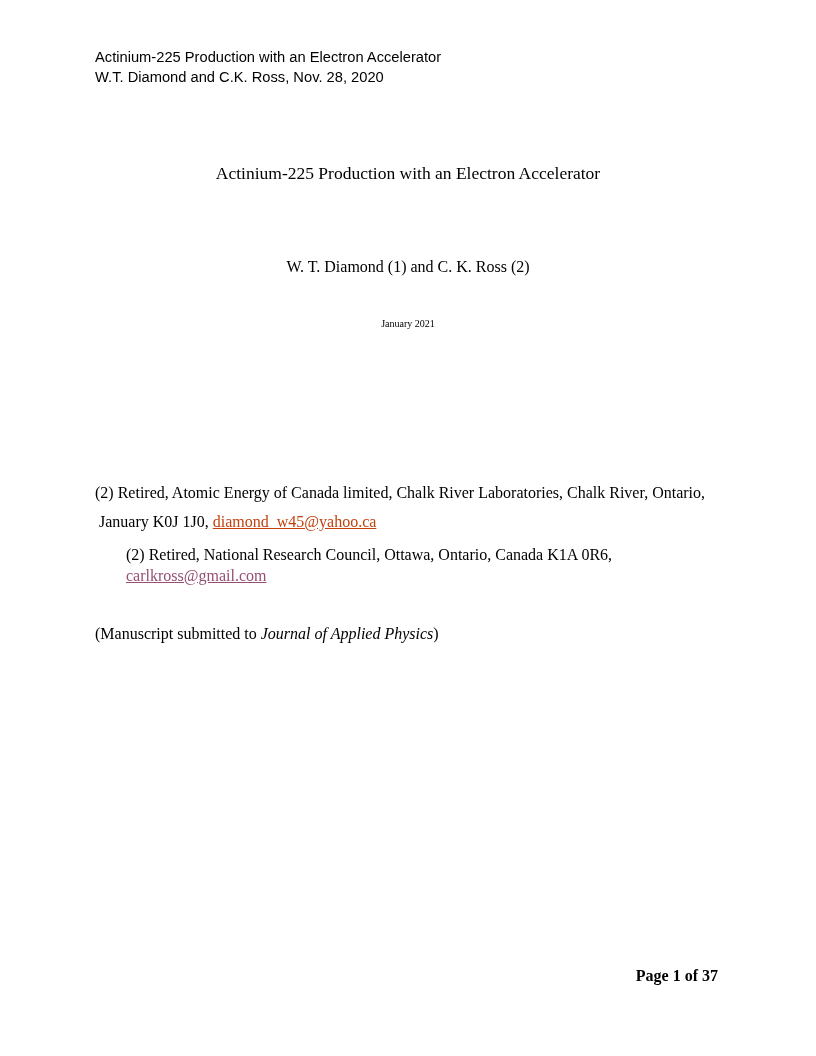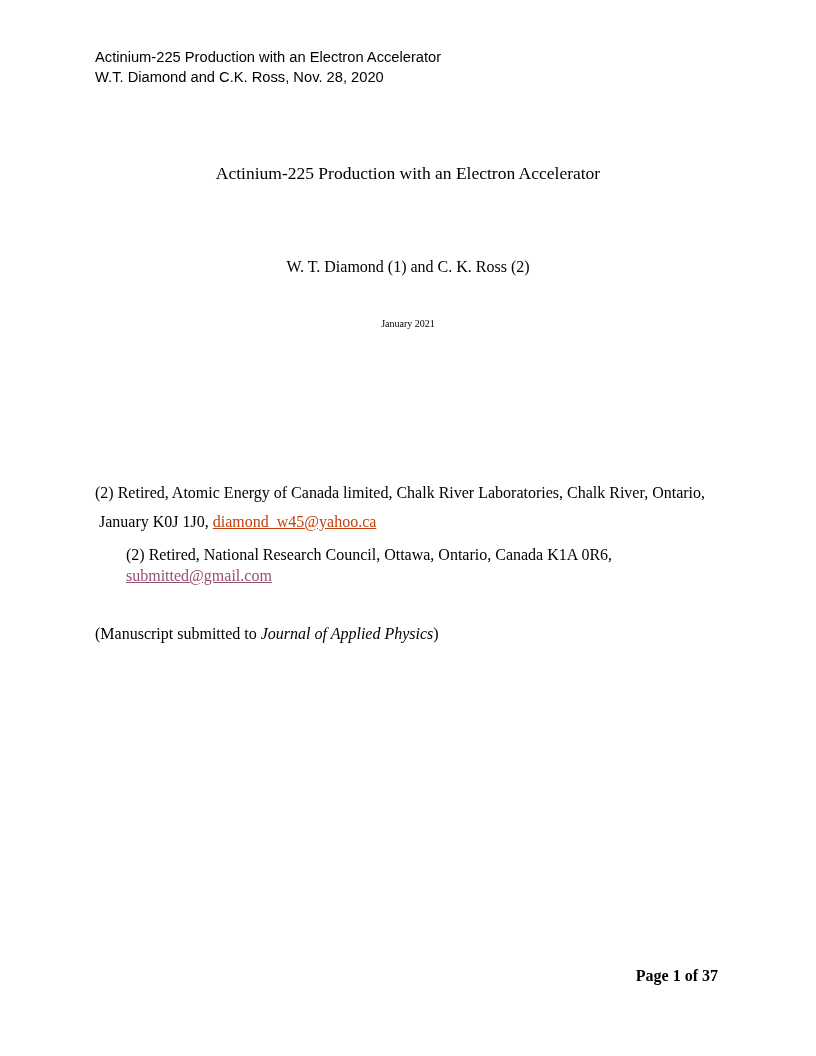--- a/index.html
+++ b/index.html
@@ -112,19 +112,19 @@
   <div class="doc-title">Actinium-225 Production with an Electron Accelerator</div>
 
   <div class="authors">W. T. Diamond (1) and C. K. Ross (2)</div>
 
   <div class="date">January 2021</div>
 
   <div class="affil1-line1">(2) Retired, Atomic Energy of Canada limited, Chalk River Laboratories, Chalk River, Ontario,</div>
 
   <div class="affil1-line2"><span> January K0J 1J0, </span><a class="email-link" href="#" style="color: #c2410c;">diamond_w45@yahoo.ca</a></div>
 
-  <div class="affil2"><span>(2) Retired, National Research Council, Ottawa, Ontario, Canada K1A 0R6,</span><br><a class="email-link" href="#" style="color: rgb(149, 79, 114);">submitted@gmail.com</a></div>
+  <div class="affil2"><span>(2) Retired, National Research Council, Ottawa, Ontario, Canada K1A 0R6,</span><br><a class="email-link" href="#" style="color: rgb(149, 79, 114);">carlkross@gmail.com</a></div>
 
   <div class="manuscript"><span>(Manuscript submitted to </span><span class="journal">Journal of Applied Physics</span><span>)</span></div>
 
   <div class="footer">Page 1 of 37</div>
 
 </div>
 
 </body></html>

